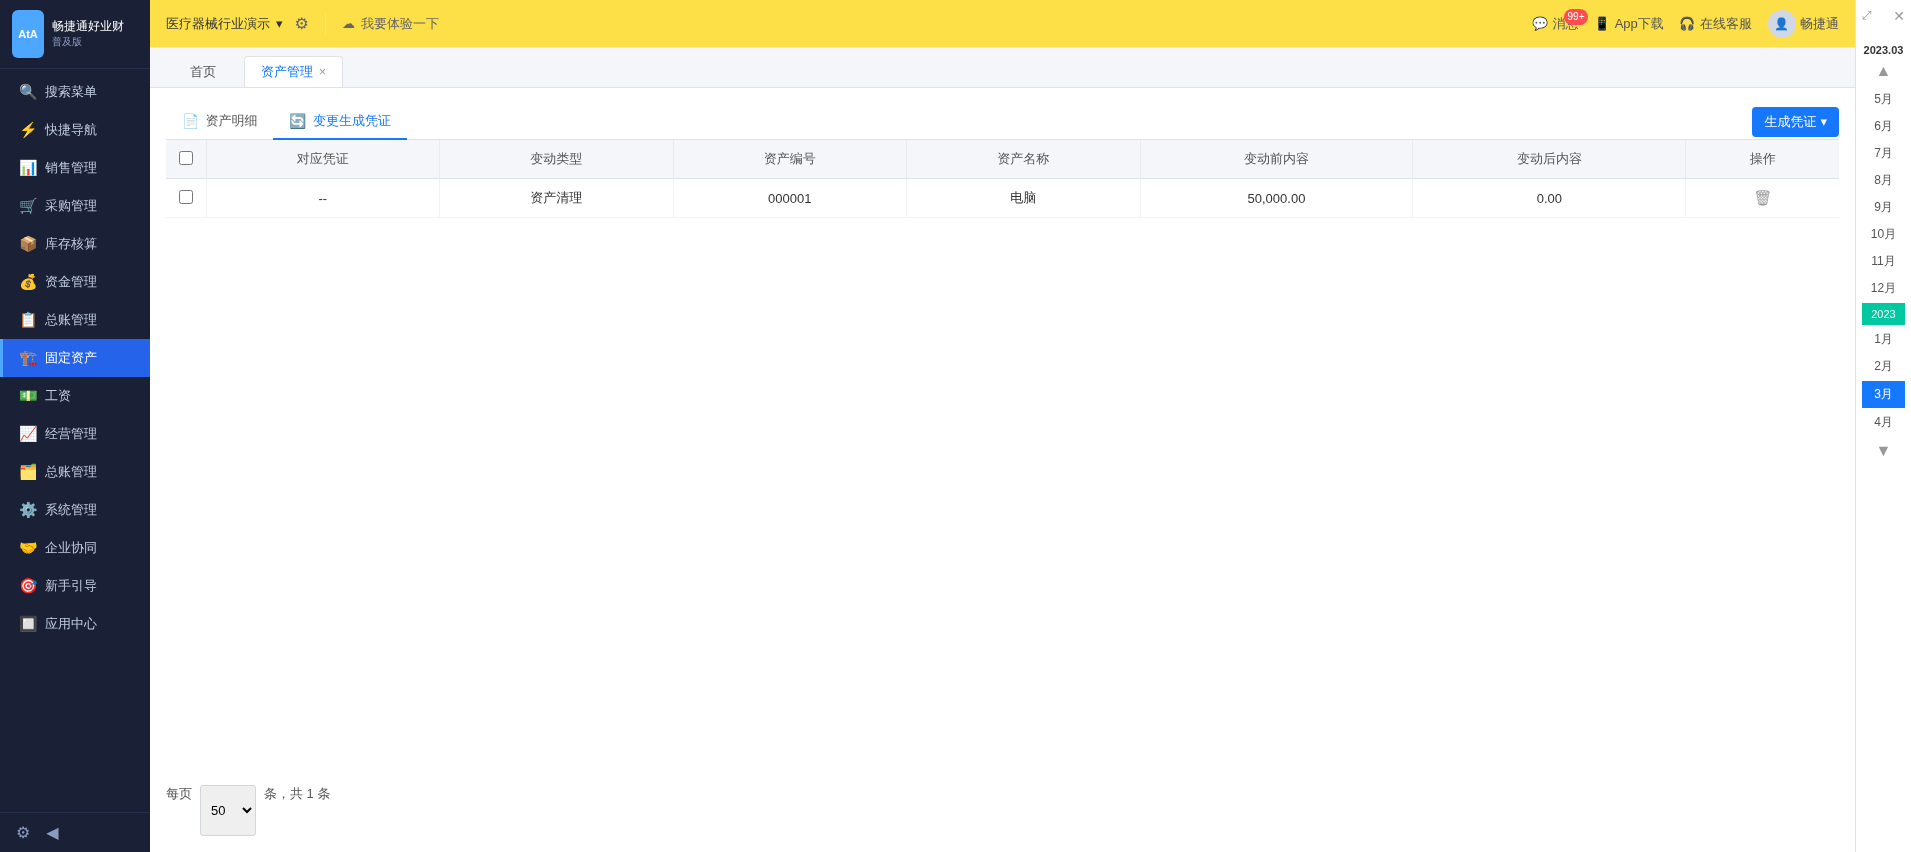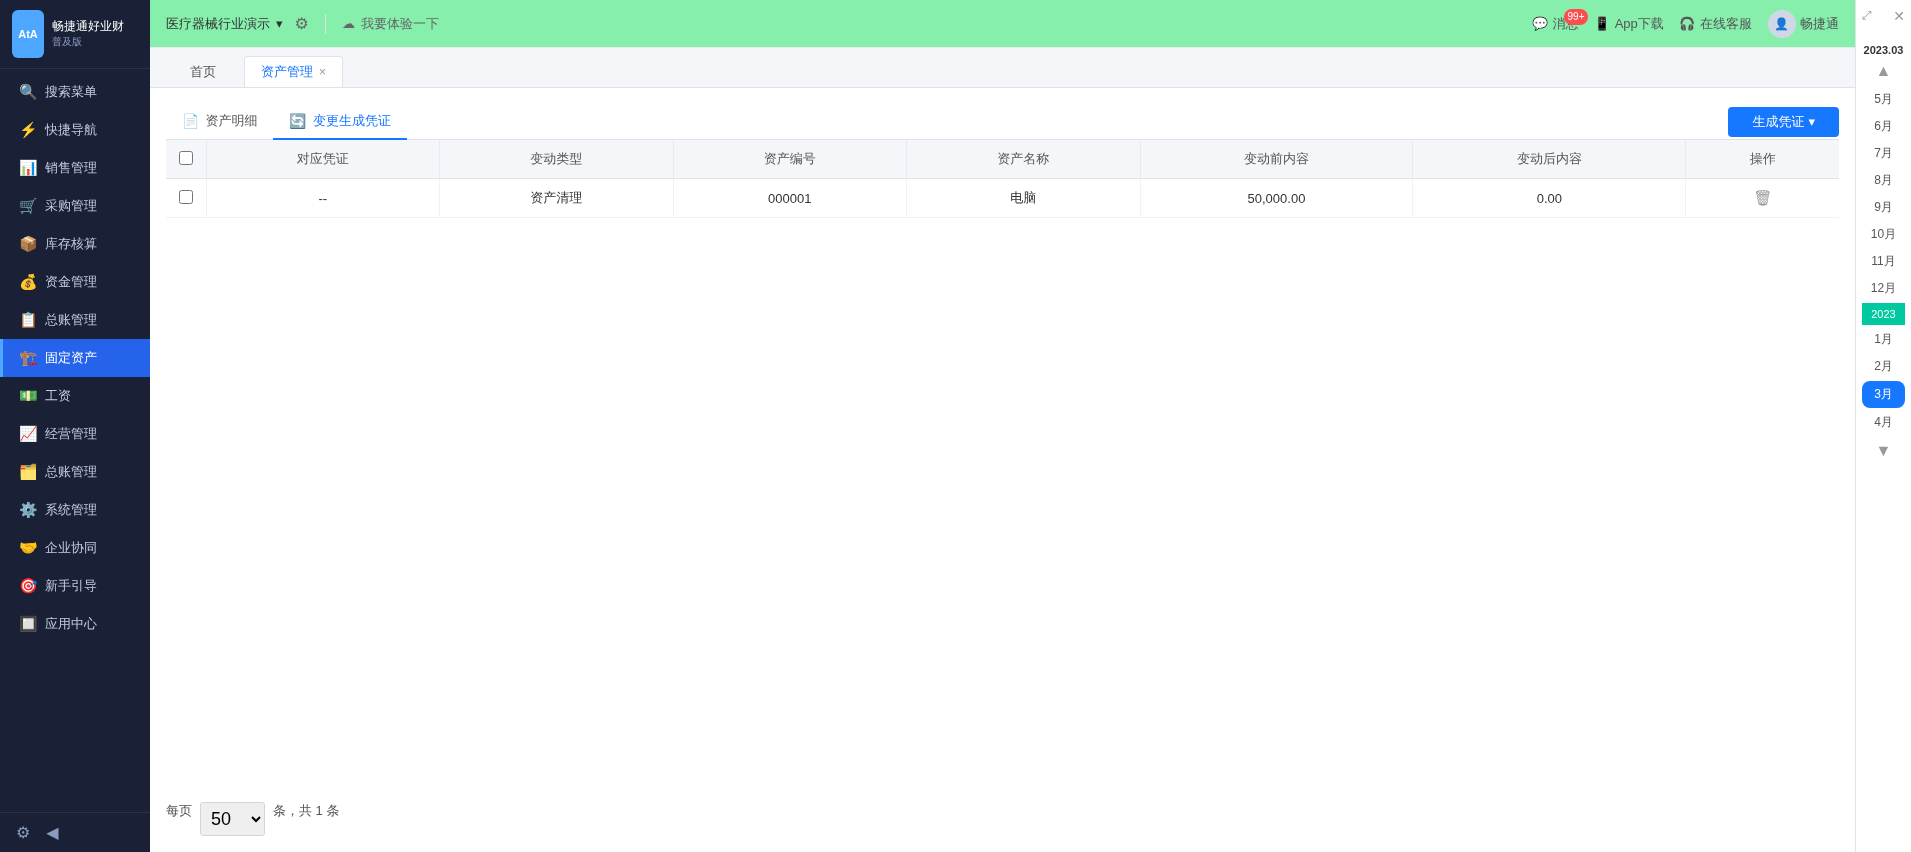--- a/index.html
+++ b/index.html
@@ -76,21 +76,21 @@
     
     .main {
       flex: 1;
       display: flex;
       flex-direction: column;
       overflow: hidden;
     }
 
     
     .topbar {
-      background: #86efac;
+      background: #fde047;
       height: 48px;
       display: flex;
       align-items: center;
       padding: 0 16px;
       border-bottom: 1px solid #e8eaf0;
       gap: 12px;
     }
     .topbar-company {
       display: flex; align-items: center; gap: 6px;
       font-size: 13px; color: #333; cursor: pointer;
@@ -186,21 +186,21 @@
       border-bottom: 2px solid #1677ff;
     }
     .sub-tab-icon { font-size: 14px; }
 
     
     .btn-generate {
       margin-left: auto;
       background: #1677ff;
       color: #fff;
       border: none;
-      padding: 6px 24px;
+      padding: 6px 12px;
       border-radius: 4px;
       font-size: 13px;
       cursor: pointer;
       display: flex; align-items: center; gap: 4px;
     }
 
     
     .table-wrap {
       flex: 1;
       overflow: auto;
@@ -247,24 +247,24 @@
     
     .pagination {
       padding: 12px 0 0;
       display: flex;
       align-items: flex-start;
       gap: 8px;
       font-size: 13px;
       color: #555;
     }
     .pagination select {
-      padding: 5px 6px;
+      padding: 16px 6px;
       border: 1px solid #d0d5e0;
       border-radius: 3px;
-      font-size: 18px;
+      font-size: 13px;
       cursor: pointer;
     }
 
     
     .right-panel {
       width: 56px;
       background: #fff;
       border-left: 1px solid #e0e2ea;
       display: flex;
       flex-direction: column;
@@ -313,21 +313,21 @@
       width: 100%;
       text-align: center;
       padding: 5px 4px;
       font-size: 12px;
       color: #555;
       cursor: pointer;
     }
     .month-item.current {
       background: #1677ff;
       color: #fff;
-      border-radius: 8px;
+      border-radius: 0;
       margin: 1px 6px;
       width: calc(100% - 12px);
     }
     .month-item.year-marker {
       background: #00c8a0;
       color: #fff;
       border-radius: 0;
       margin: 1px 6px;
       width: calc(100% - 12px);
       font-size: 11px;

